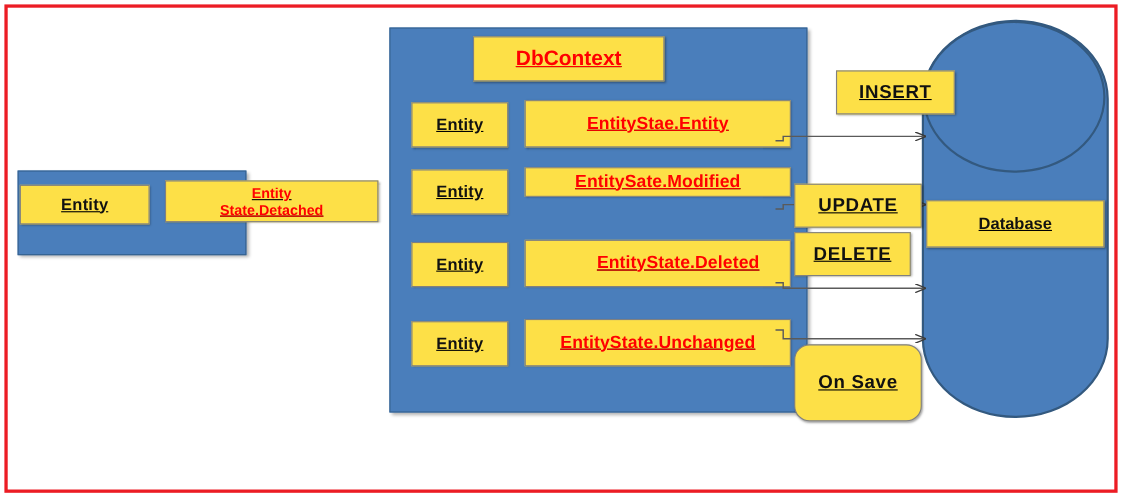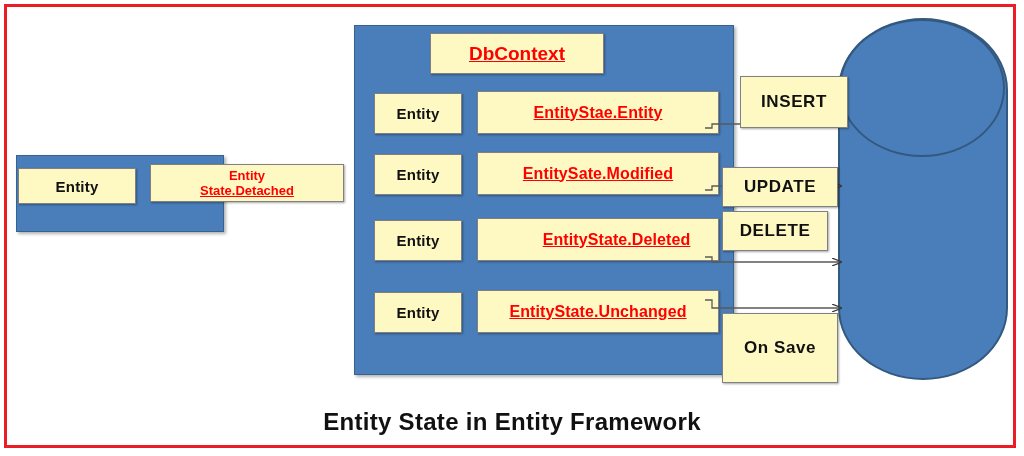--- a/index.html
+++ b/index.html
@@ -25,28 +25,29 @@
     width: 1012px;
     height: 444px;
     border: 3px solid #ec1c24;
     box-sizing: border-box;
     pointer-events: none;
   }
 
   
   .wbox {
     position: absolute;
-    background: #fef9c3;
+    background: #fde047;
     border: 1px solid #808080;
     box-sizing: border-box;
     display: flex;
     align-items: center;
     justify-content: center;
     text-align: center;
     box-shadow: 1px 1px 2px rgba(0,0,0,0.35);
+    text-decoration: underline;
   }
   .wbox span { display: block; width: 100%; }
 
   .blueblock {
     position: absolute;
     background: #4a7ebb;
     border: 1px solid #35628f;
     box-sizing: border-box;
     box-shadow: 2px 2px 3px rgba(0,0,0,0.30);
   }
@@ -170,21 +171,21 @@
   <div class="wbox" style="left:374px; top:93px; width:88px; height:41px;">
     <span class="entity-label">Entity</span>
   </div>
   <div class="wbox" style="left:477px; top:91px; width:242px; height:43px;">
     <span class="state-label">EntityStae.Entity</span>
   </div>
 
   <div class="wbox" style="left:374px; top:154px; width:88px; height:41px;">
     <span class="entity-label">Entity</span>
   </div>
-  <div class="wbox" style="left:477px; top:152px; width:242px; height:43px;">
+  <div class="wbox" style="left:477px; top:152px; width:242px; height:27px;">
     <span class="state-label">EntitySate.Modified</span>
   </div>
 
   <div class="wbox" style="left:374px; top:220px; width:88px; height:41px;">
     <span class="entity-label">Entity</span>
   </div>
   <div class="wbox" style="left:477px; top:218px; width:242px; height:43px;padding-left:37px;">
     <span class="state-label">EntityState.Deleted</span>
   </div>
 
@@ -207,30 +208,32 @@
       </marker>
     </defs>
     <g stroke="#5a5a5a" stroke-width="1.3" fill="none" marker-end="url(#ah)">
       <path d="M705,128 L712,128 L712,124 L841,124"></path>
       <path d="M705,190 L712,190 L712,186 L841,186"></path>
       <path d="M705,257 L712,257 L712,262 L841,262"></path>
       <path d="M705,300 L712,300 L712,308 L841,308"></path>
     </g>
   </svg>
 
-  <div class="wbox" style="left:740px; top:64px; width:108px; height:52px;margin-top:12px;">
+  <div class="wbox" style="left:760px; top:64px; width:108px; height:40px;">
     <span class="op-label">INSERT</span>
   </div>
   <div class="wbox" style="left:722px; top:143px; width:116px; height:40px;margin-top:24px;">
     <span class="op-label">UPDATE</span>
   </div>
   <div class="wbox" style="left:722px; top:211px; width:106px; height:40px;">
     <span class="op-label">DELETE</span>
   </div>
-  <div class="wbox" style="left:722px; top:313px; width:116px; height:70px; flex-direction:column; justify-content:center;">
+  <div class="wbox" style="left:722px; top:313px; width:116px; height:70px; flex-direction:column; justify-content:center;border-radius:14px;">
     <span class="op-label">On Save</span>
   </div>
 
-
-  <div id="caption">Entity State in Entity Framework</div>
+  <div class="wbox" id="database-box">
+    <span class="db-label">Database</span>
+  </div>
+
 
   <div id="frame"></div>
 </div>
 
 </body></html>

